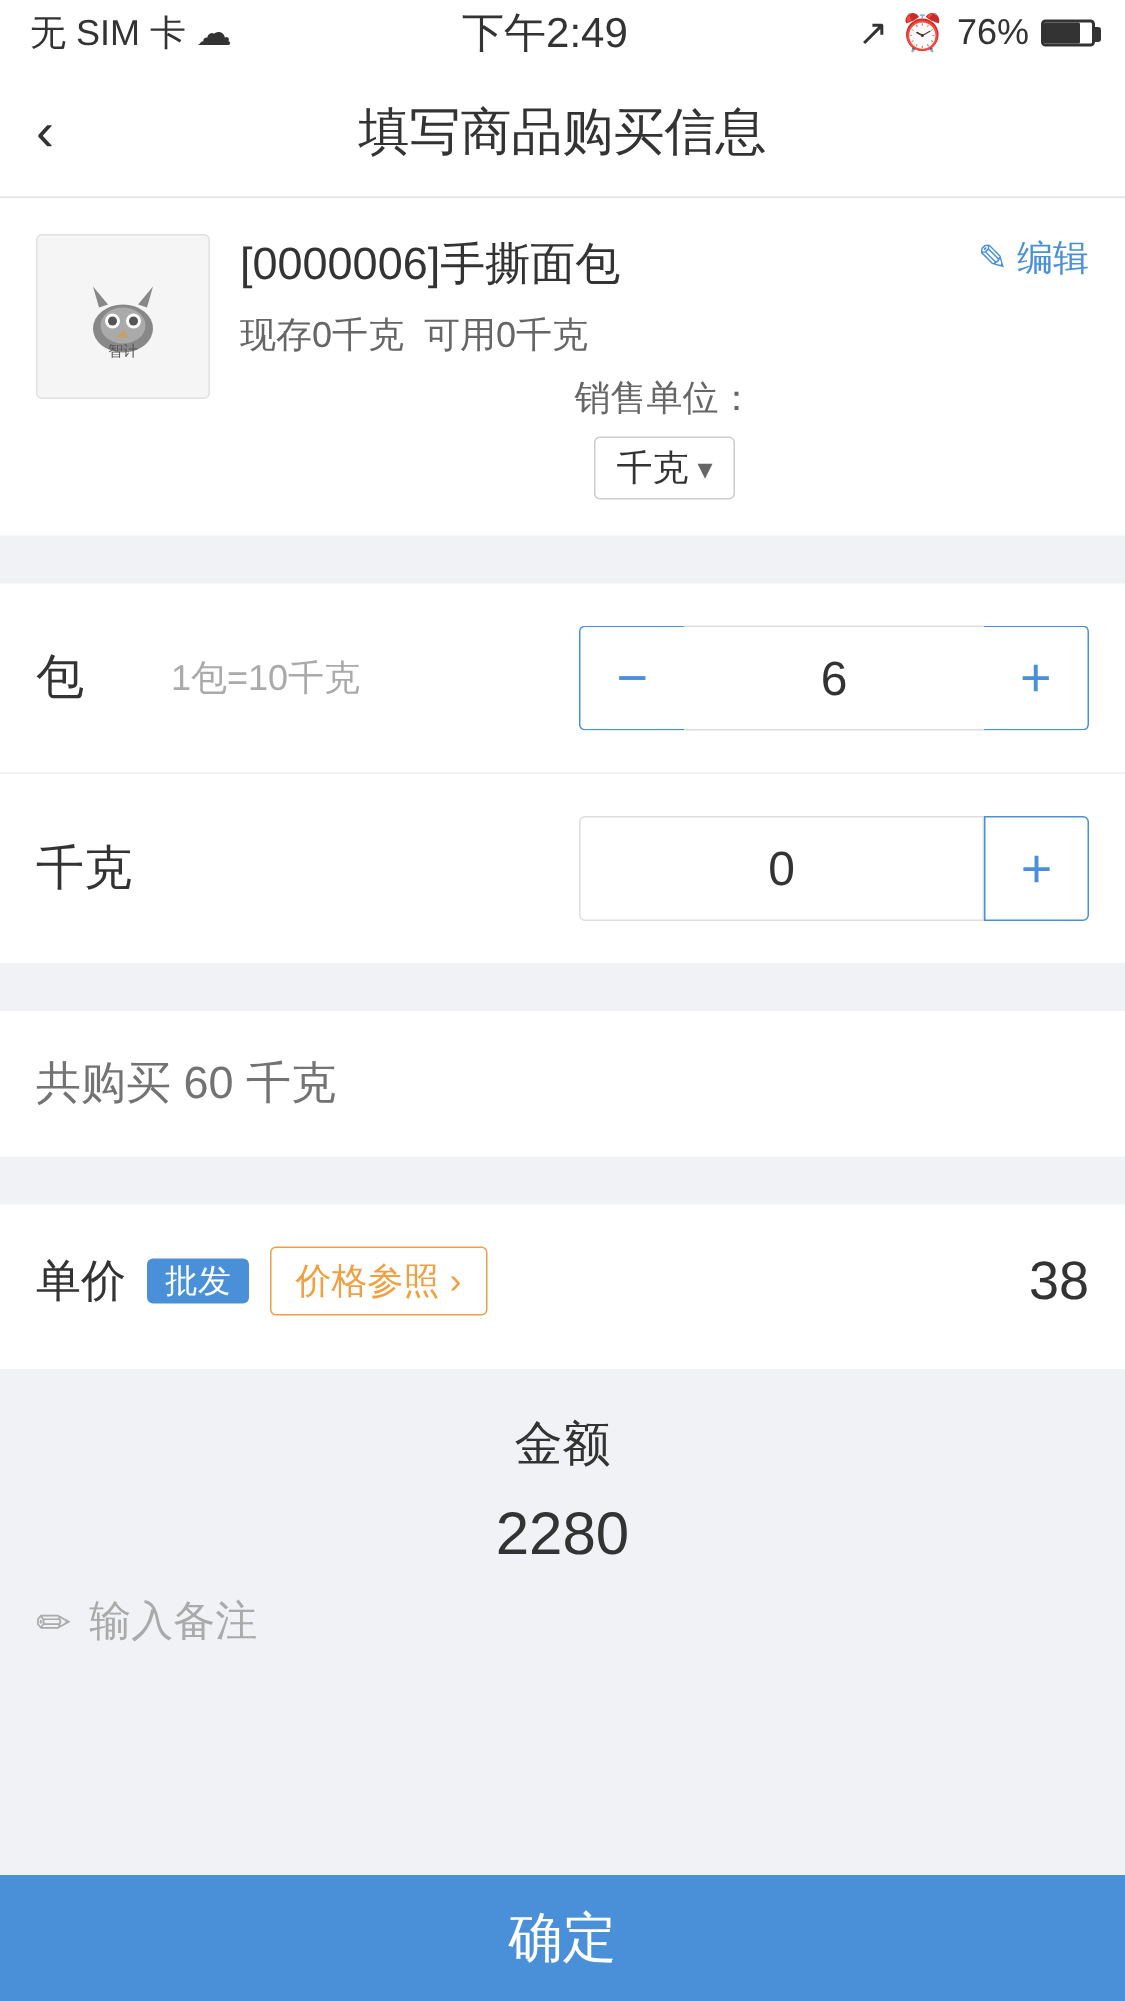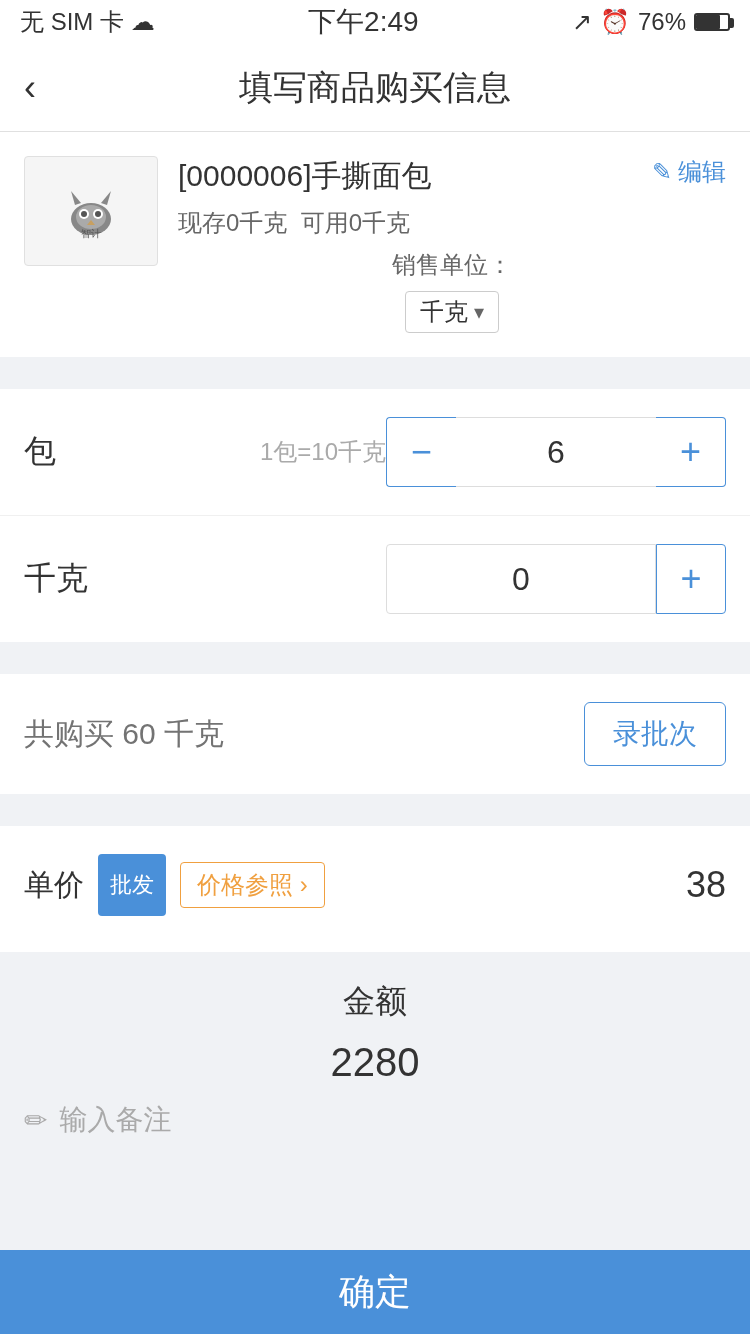--- a/index.html
+++ b/index.html
@@ -56,21 +56,21 @@
     
     .product-card {
       background: #fff;
       padding: 24px;
       display: flex;
       align-items: flex-start;
       gap: 20px;
       margin-bottom: 16px;
     }
     .product-image {
-      width: 134px;
+      width: 116px;
       height: 110px;
       background: #f5f5f5;
       border: 1px solid #e0e0e0;
       display: flex;
       align-items: center;
       justify-content: center;
       flex-shrink: 0;
       border-radius: 4px;
     }
     .product-info { flex: 1; }
@@ -128,23 +128,22 @@
     .quantity-row:last-child { border-bottom: none; }
     .quantity-label {
       font-size: 32px;
       color: #333;
       flex: 0 0 auto;
       min-width: 80px;
     }
     .quantity-hint {
       font-size: 24px;
       color: #aaa;
-      margin-left: 20px;
+      margin-left: 10px;
       flex: 1;
-      text-align: right;
     }
     .quantity-control {
       display: flex;
       align-items: center;
       gap: 0;
       margin-left: auto;
     }
     .qty-btn {
       width: 70px;
       height: 70px;
@@ -225,21 +224,21 @@
       margin-bottom: 8px;
     }
     .price-label {
       font-size: 30px;
       color: #333;
     }
     .price-tag {
       background: #4a90d9;
       color: #fff;
       font-size: 22px;
-      padding: 16px 12px;
+      padding: 0 12px;
       border-radius: 4px;
     }
     .price-ref-btn {
       border: 1px solid #f0a040;
       border-radius: 4px;
       padding: 6px 16px;
       font-size: 24px;
       color: #f0a040;
       background: #fff;
       display: flex;
@@ -400,21 +399,20 @@
         <input class="qty-input-only" type="text" value="0" style="border-radius: 4px 0px 0px 4px;">
         <button class="qty-btn qty-btn-right" style="border-left:1px solid #4a90d9;">+</button>
       </div>
     </div>
   </div>
 
   <div style="height:16px;background:#f0f2f5;"></div>
 
   <div class="total-section">
     <div class="total-label">共购买 60 千克</div>
-    <button class="record-btn">录批次</button>
   </div>
 
   <div style="height:16px;background:#f0f2f5;"></div>
 
   <div class="price-section">
     <div class="price-row">
       <div class="price-label">单价</div>
       <div class="price-tag">批发</div>
       <button class="price-ref-btn">价格参照 ›</button>
       <div class="price-value">38</div>

